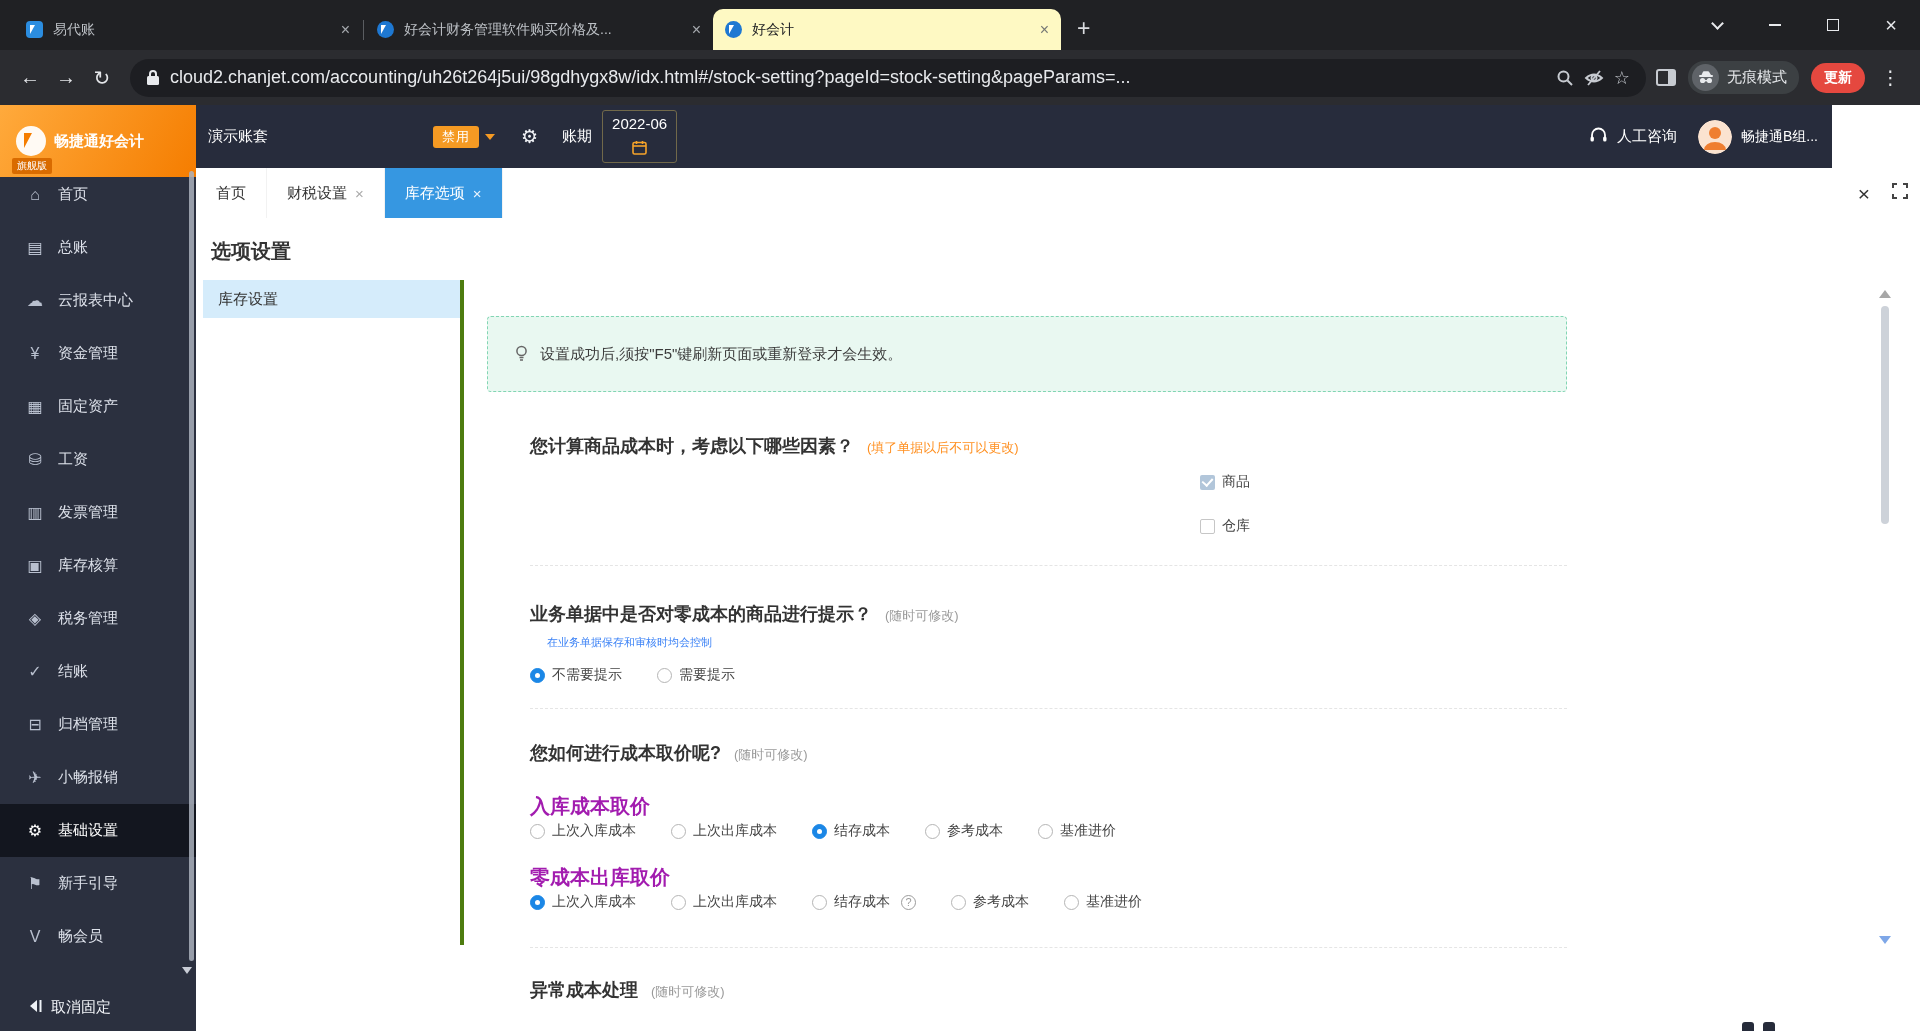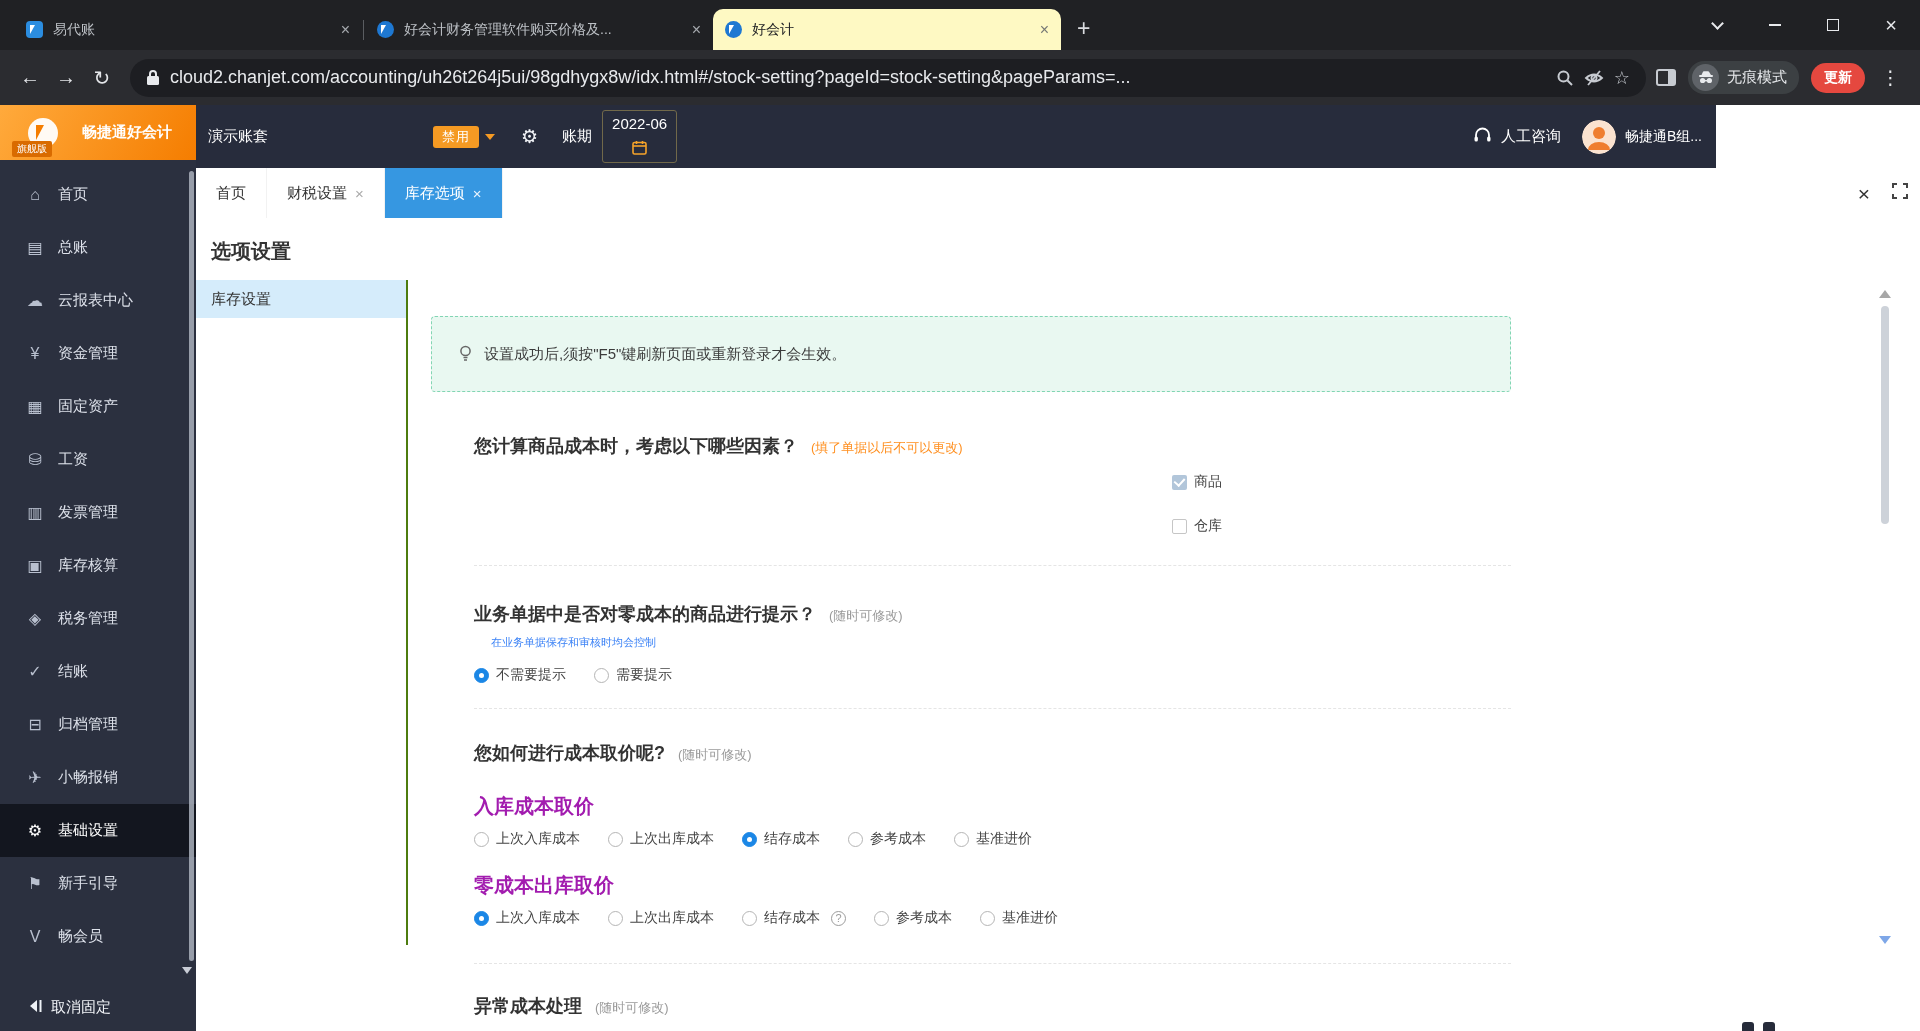--- a/index.html
+++ b/index.html
@@ -36,36 +36,36 @@
   .incog-chip { display:flex; align-items:center; gap:8px; background:#3c4043; border-radius:16px; padding:3px 12px 3px 4px;justify-content:space-between; }
   .incog-avatar { width:27px; height:27px; border-radius:50%; background:#5f6368; display:flex; align-items:center; justify-content:center; }
   .incog-text { color:#e8eaed; font-size:15px; }
   .update-btn { background:#e5483f; color:#fff; border-radius:15px; height:30px; padding:0 13px; font-size:14px; font-weight:bold; display:flex; align-items:center; }
   .kebab { color:#e8eaed; font-size:19px; padding:0 4px; }
 
   
   #app { position:absolute; top:105px; left:0; width:1920px; height:926px; }
 
   .sidebar { position:absolute; left:0; top:0; width:196px; height:926px; background:#2b303f; }
-  .logo { height:55px; background:linear-gradient(120deg,#ffaa3c 0%,#f57d00 100%); position:relative; display:flex; align-items:center; padding-left:28px; gap:24px; }
+  .logo { height:72px; background:linear-gradient(120deg,#ffaa3c 0%,#f57d00 100%); position:relative; display:flex; align-items:center; padding-left:16px; gap:8px; }
   .logo-icon { width:30px; height:30px; border-radius:50%; background:rgba(255,255,255,.95); position:relative; flex:none; }
   .logo-icon::after { content:''; position:absolute; left:8px; top:7px; width:0; height:0; border-left:8px solid #f57d00; border-bottom:15px solid transparent; }
   .logo-title { color:#fff; font-size:15px; font-weight:bold; }
   .logo-badge { position:absolute; left:12px; bottom:3px; background:#d96b00; color:#fff; font-size:10px; padding:1px 5px; border-radius:2px; }
   .menu { position:absolute; top:63px; left:0; width:196px; }
   .mitem { height:53px; display:flex; align-items:center; padding-left:25px; gap:13px; color:#dde1ea; font-size:15px; }
   .mitem .mi { width:20px; text-align:center; font-size:16px; color:#b9c0cf; flex:none; }
   .mitem.active { background:#13161f; color:#fff; }
   .mitem.active .mi { color:#fff; }
   .side-scrollbar { position:absolute; top:66px; right:2px; width:5px; height:790px; background:#aab0bc; border-radius:3px; opacity:.85; }
   .side-arrow-down { position:absolute; right:4px; top:862px; width:0; height:0; border:5px solid transparent; border-top:7px solid #c9cdd6; }
   .unpin { position:absolute; left:28px; bottom:14px; display:flex; align-items:center; gap:8px; color:#f2f4f8; font-size:15px; }
 
   
-  .apphead { position:absolute; left:196px; top:0; width:1520px; height:63px; background:#272c3c; display:flex; align-items:center; color:#fff; }
+  .apphead { position:absolute; left:196px; top:0; width:1636px; height:63px; background:#272c3c; display:flex; align-items:center; color:#fff; }
   .acct { margin-left:12px; font-size:15px; }
   .badge-disabled { margin-left:165px; background:#f59a23; color:#fff; font-size:13px; padding:2px 9px; border-radius:3px; letter-spacing:1px; }
   .badge-caret { margin-left:6px; width:0; height:0; border:5px solid transparent; border-top:6px solid #f59a23; margin-top:5px; }
   .gear { margin-left:26px; font-size:19px; color:#f2f4f8; }
   .period-label { margin-left:24px; font-size:15px; }
   .period-box { margin-left:10px; display:flex; align-items:center; gap:8px; border:1px solid #71694a; border-radius:3px; padding:4px 9px; font-size:15px;flex-direction:column; }
   .head-right { margin-left:auto; margin-right:14px; display:flex; align-items:center; gap:9px; }
   .support-text { font-size:15px; }
   .avatar { width:34px; height:34px; border-radius:50%; overflow:hidden; margin-left:12px; flex:none; }
   .uname { font-size:14px; }
@@ -74,41 +74,41 @@
   .main { position:absolute; left:196px; top:63px; width:1724px; height:863px; background:#fff; }
   .wtabs { height:50px; display:flex; position:relative; }
   .wtab { padding:0 20px; display:flex; align-items:center; gap:8px; font-size:15px; color:#333; border-right:1px solid #f2f2f2; }
   .wtab-close { font-size:15px; color:#aaa; line-height:1; }
   .wtab.active { background:#3697e1; color:#fff;align-items:center; }
   .wtab.active .wtab-close { color:#eaf4fd; }
   .wtabs-right { position:absolute; right:12px; top:0; height:50px; display:flex; align-items:center; gap:22px; color:#333; }
   .close-x { font-size:21px; line-height:1; }
   .page-title { margin:20px 0 0 15px; font-size:20px; color:#333; font-weight:600; height:28px; }
   .body-row { display:flex; margin-top:14px; align-items:flex-start; }
-  .subnav { width:212px; flex:none; border-right:2px solid #4d7c0f; min-height:665px; }
+  .subnav { width:268px; flex:none; border-right:4px solid #4d7c0f; min-height:665px; padding-left:7px; }
   .subnav-item { height:38px; display:flex; align-items:center; padding-left:15px; font-size:15px; color:#333; }
   .subnav-item.active { background:#d5ecfb; }
   .content { flex:1; padding-left:23px; min-width:0; }
   .banner { margin-top:36px; width:1080px; height:76px; background:#e9f8f1; border:1px dashed #82d5b3; border-radius:4px; display:flex; align-items:center; padding:0 25px; gap:10px; color:#3c3c3c; font-size:15px; }
   .section { padding-left:43px; }
   .sec-head { display:flex; align-items:baseline; gap:13px; }
   .sec-title { font-size:18px; font-weight:bold; color:#333; }
   .note { font-size:13px; color:#999; }
   .note.orange { color:#ff8f1f; }
   .s1 { margin-top:42px; } .s2 { margin-top:36px; } .s3 { margin-top:32px; } .s4 { margin-top:30px; padding-bottom:40px; }
   .chk-row { margin-top:15px; display:flex; align-items:center; gap:26px;flex-direction:column; }
   .chk, .radio { display:flex; align-items:center; gap:7px; font-size:14px; color:#444; }
   .cbox { width:15px; height:15px; border-radius:2px; position:relative; flex:none; }
   .cbox.checked-disabled { background:#b2c6da; }
   .cbox.checked-disabled::after { content:''; position:absolute; left:4px; top:1px; width:5px; height:8px; border:2px solid #fff; border-top:0; border-left:0; transform:rotate(42deg); }
   .cbox.empty { background:#fff; border:1px solid #c6c6c6; }
   .divider { margin-left:43px; width:1037px; border-top:1px dashed #e5e5e5; }
   .dv1 { margin-top:30px; } .dv2 { margin-top:24px; } .dv3 { margin-top:36px; }
   .hint { margin:9px 0 16px 17px; font-size:11px; color:#3b82f6; }
-  .radio-row { margin-top:10px; display:flex; align-items:center; gap:28px; }
+  .radio-row { margin-top:2px; display:flex; align-items:center; gap:35px; }
   .rdot { width:15px; height:15px; border-radius:50%; border:1px solid #b5b5b5; background:#fff; position:relative; flex:none; }
   .rdot.sel { border-color:#1b87e6; background:#1b87e6; }
   .rdot.sel::after { content:''; position:absolute; inset:4px; background:#fff; border-radius:50%; }
   .grp-name { margin-top:28px; font-size:20px; font-weight:bold; color:#a21caf; }
   .grp2 { margin-top:24px; }
   .help { width:15px; height:15px; border-radius:50%; border:1px solid #9c9c9c; color:#9c9c9c; font-size:11px; line-height:13px; text-align:center; margin-left:4px; flex:none; }
   .vscroll { position:absolute; top:116px; right:28px; width:14px; height:666px; }
   .vs-up { width:0; height:0; border:6px solid transparent; border-bottom:8px solid #a7a7a7; margin:0 auto; }
   .vs-thumb { width:8px; margin:8px auto 0; height:218px; background:#cdd2d9; border-radius:4px; }
   .vs-down { position:absolute; bottom:0; left:1px; width:0; height:0; border:6px solid transparent; border-top:8px solid #7ea7e8; }

